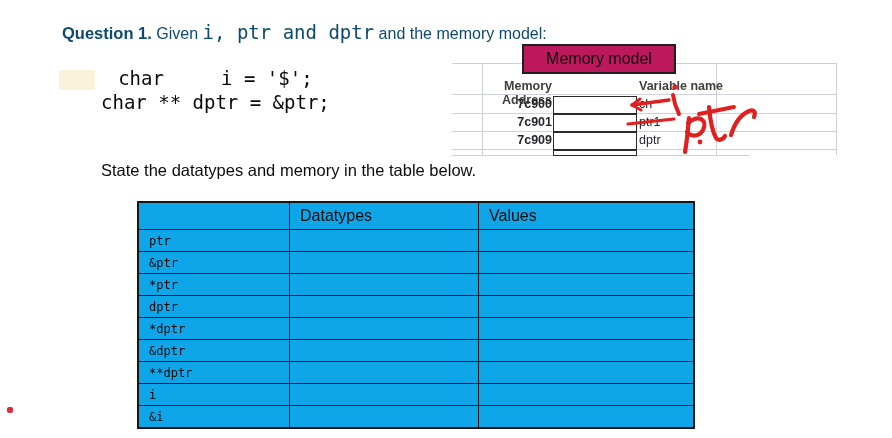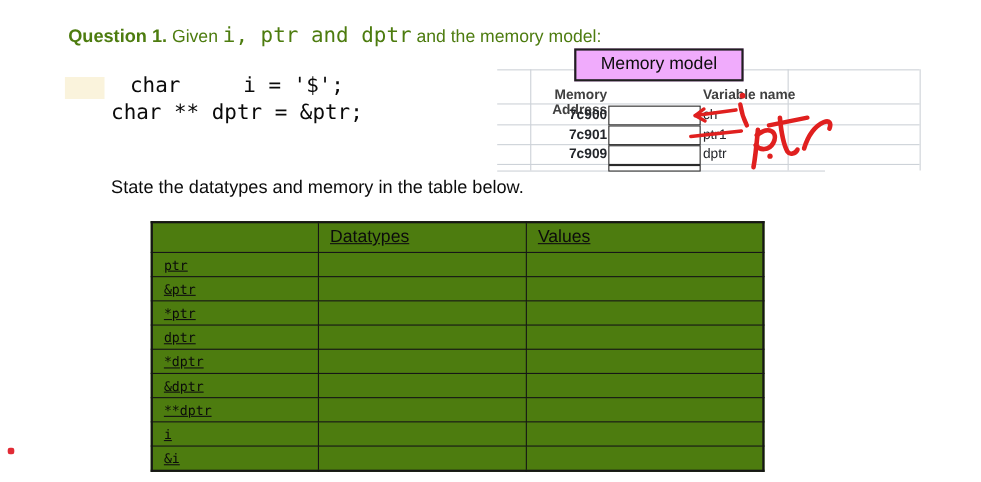--- a/index.html
+++ b/index.html
@@ -3,54 +3,54 @@
 <meta charset="utf-8">
 <style>
   html,body{margin:0;padding:0;background:#fff;}
   #canvas{
     position:relative;width:892px;height:438px;background:#ffffff;
     font-family:"Liberation Sans",sans-serif;color:#111;overflow:hidden;
   }
   .abs{position:absolute;}
 
   
-  #title{left:62px;top:21px;white-space:nowrap;font-size:16px;color:#4d7c0f;}
+  #title{left:62px;top:21px;white-space:nowrap;font-size:16px;color:#0c4a6e;}
   #title .qlabel{font-weight:bold;font-size:16.5px;}
   #title .mono{font-family:"DejaVu Sans Mono",monospace;font-size:19px;white-space:pre;}
   #title .plain{font-size:16px;}
   #title span{vertical-align:baseline;}
 
   
   #code-hl{left:59px;top:70px;width:36px;height:20px;background:#faf3dc;}
   #code{left:101px;top:66px;font-family:"DejaVu Sans Mono",monospace;font-size:19px;
         line-height:24px;color:#0a0a0a;}
   #code .cline{white-space:pre;text-align:center;}
 
   
   .gl{position:absolute;background:#cdd2d8;}
   .gl.h{height:1px;}
   .gl.v{width:1px;}
 
   
-  #mm-title-box{left:522px;top:44px;width:150px;height:26px;background:#f0abfc;
+  #mm-title-box{left:522px;top:44px;width:150px;height:26px;background:#be185d;
     border:2px solid #1f1f1f;text-align:center;line-height:26px;font-size:16px;color:#0c0c0c;z-index:2;}
   .mm-h{font-size:12.5px;font-weight:bold;color:#404040;z-index:2;}
   #mm-addr-h{left:452px;top:79px;width:100px;text-align:right;}
   #mm-var-h{left:639px;top:79px;}
   .mm-addr{left:452px;width:100px;text-align:right;font-size:12.5px;font-weight:bold;color:#23262b;z-index:2;}
   .mm-var{left:639px;font-size:12.5px;color:#24262b;z-index:2;}
   .mm-cell{left:553px;width:84px;height:18px;background:#fff;border:1.8px solid #2a2a2a;z-index:1;box-sizing:border-box;}
   #mm-cell-4{height:6px;}
   #red-annot{left:615px;top:75px;z-index:3;}
 
   
   #instruction{left:101px;top:161px;font-size:16.5px;color:#0c0c0c;}
 
   
-  #answer-table{left:137px;top:201px;border-collapse:collapse;table-layout:fixed;background:#4d7c0f;text-decoration:underline;}
+  #answer-table{left:137px;top:201px;border-collapse:collapse;table-layout:fixed;background:#0ea5e9;}
   #answer-table td,#answer-table th{border:1.5px solid #161616;padding:0;margin:0;
     font-weight:normal;text-align:left;vertical-align:middle;overflow:hidden;}
   #answer-table{border:2px solid #161616;}
   #answer-table .c0{width:140px;}
   #answer-table .c1{width:178px;}
   #answer-table .c2{width:204px;}
   #answer-table thead th{height:26px;font-size:16px;padding-left:10px;color:#0c0c0c;}
   #answer-table tbody td{height:21px;}
   #answer-table tbody td.lbl{font-family:"DejaVu Sans Mono",monospace;font-size:12px;
     padding-left:10px;color:#0a0a0a;white-space:pre;}

